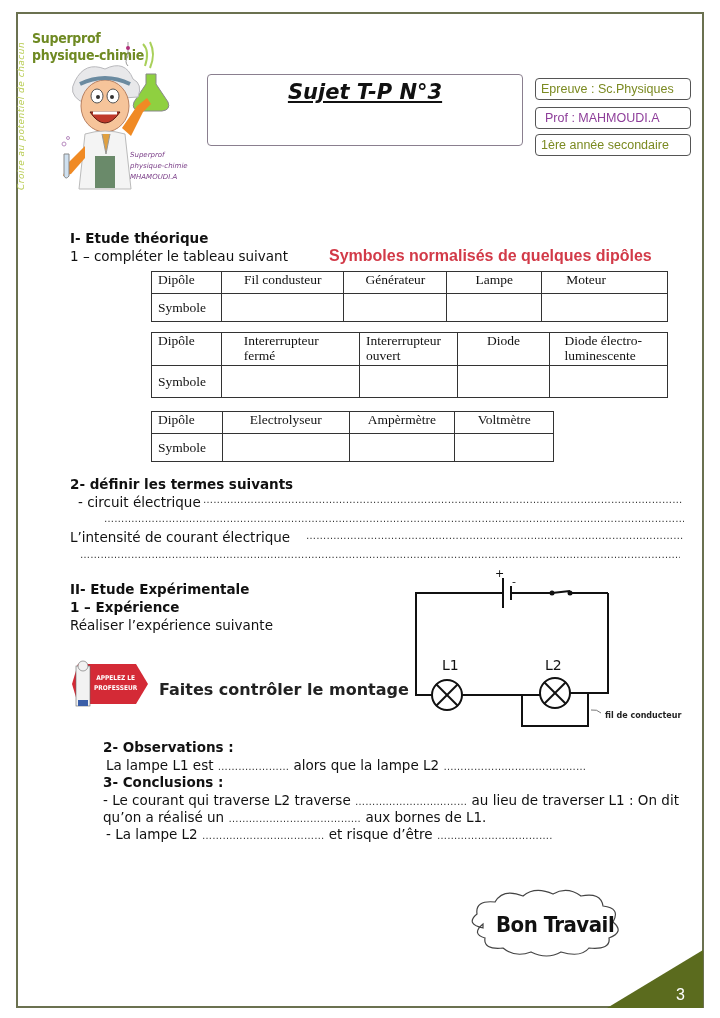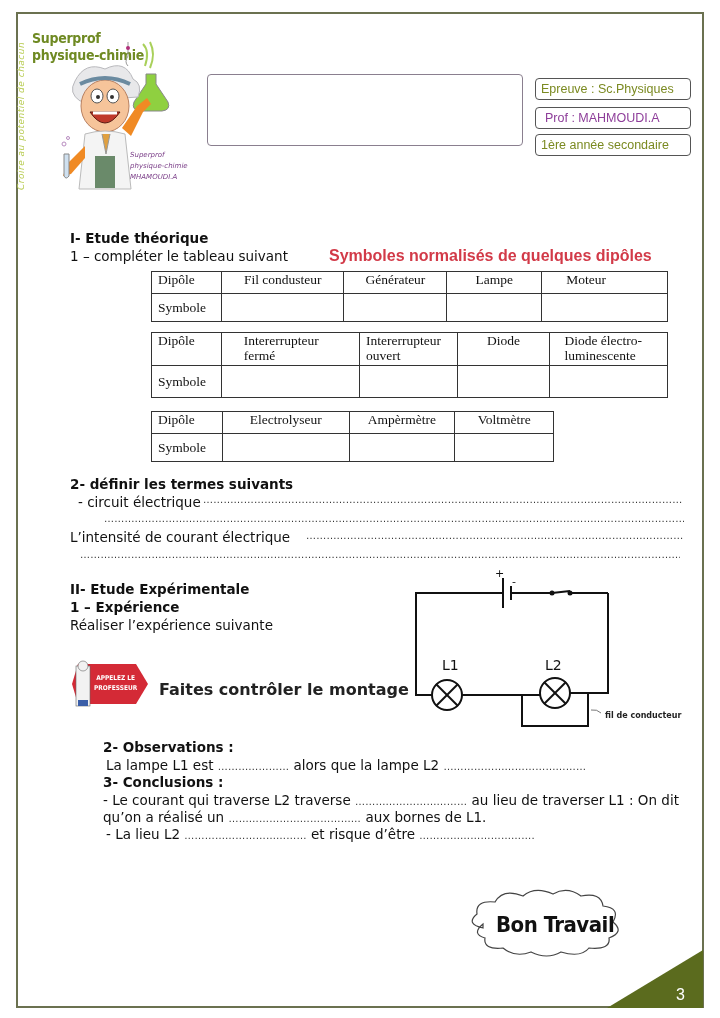--- a/index.html
+++ b/index.html
@@ -87,20 +87,21 @@
   <circle cx="78" cy="12" r="2" fill="#b0307a"></circle>
 </svg>
 
 <div class="abs logo-credit">
   <div>Superprof</div>
   <div>physique-chimie</div>
   <div>MHAMOUDI.A</div>
 </div>
 
 <div class="abs title-box">
+  <div class="title-main">Sujet T-P N°3</div>
 </div>
 
 <div class="info-box info-1">Epreuve : Sc.Physiques</div>
 <div class="info-box info-2">Prof : MAHMOUDI.A</div>
 <div class="info-box info-3">1ère année secondaire</div>
 
 <div class="abs h-sec" style="left:70px; top:230px;">I-  Etude théorique</div>
 <div class="abs txt" style="left:70px; top:248px;">1 – compléter le tableau suivant</div>
 <div class="abs serif-red" style="left:283px; top:247px;">Symboles normalisés de quelques dipôles</div>
 
@@ -230,21 +231,21 @@
   <span>- Le courant qui traverse L2 traverse</span>
   <span class="dots" style="font-size:10px;">……………………………</span>
   <span>au lieu de traverser L1 : On dit</span>
 </div>
 <div class="abs txt" style="left:103px; top:809px; white-space:nowrap;">
   <span>qu’on a réalisé un</span>
   <span class="dots" style="font-size:10px;">…………………………………</span>
   <span>aux bornes de L1.</span>
 </div>
 <div class="abs txt" style="left:106px; top:826px; white-space:nowrap;">
-  <span>- La lieu L2</span>
+  <span>- La lampe L2</span>
   <span class="dots" style="font-size:10px;">………………………………</span>
   <span>et risque d’être</span>
   <span class="dots" style="font-size:10px;">…………………………….</span>
 </div>
 
 <svg class="abs cloud" width="175" height="80" viewBox="0 0 175 80">
   <path d="M20 40 q-18 -4 -6 -14 q-2 -14 18 -12 q8 -14 28 -6 q12 -10 30 -2 q14 -8 28 2 q20 -4 22 10 q18 2 10 16 q12 10 -4 16 q2 12 -20 10 q-8 10 -28 4 q-14 8 -30 0 q-16 6 -28 -4 q-20 2 -18 -10 q-14 -4 -2 -14 z" fill="#fff" stroke="#444" stroke-width="1.2"></path>
 </svg>
 <div class="abs cloud-text">Bon Travail</div>
 

